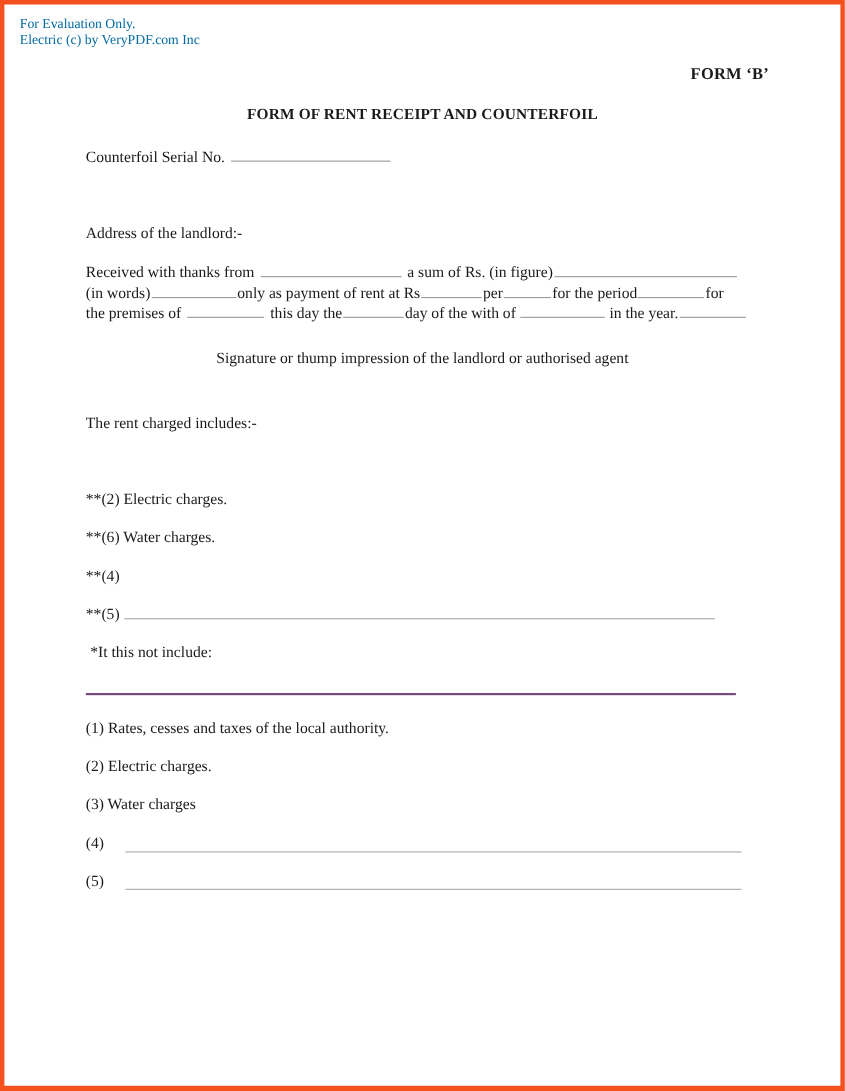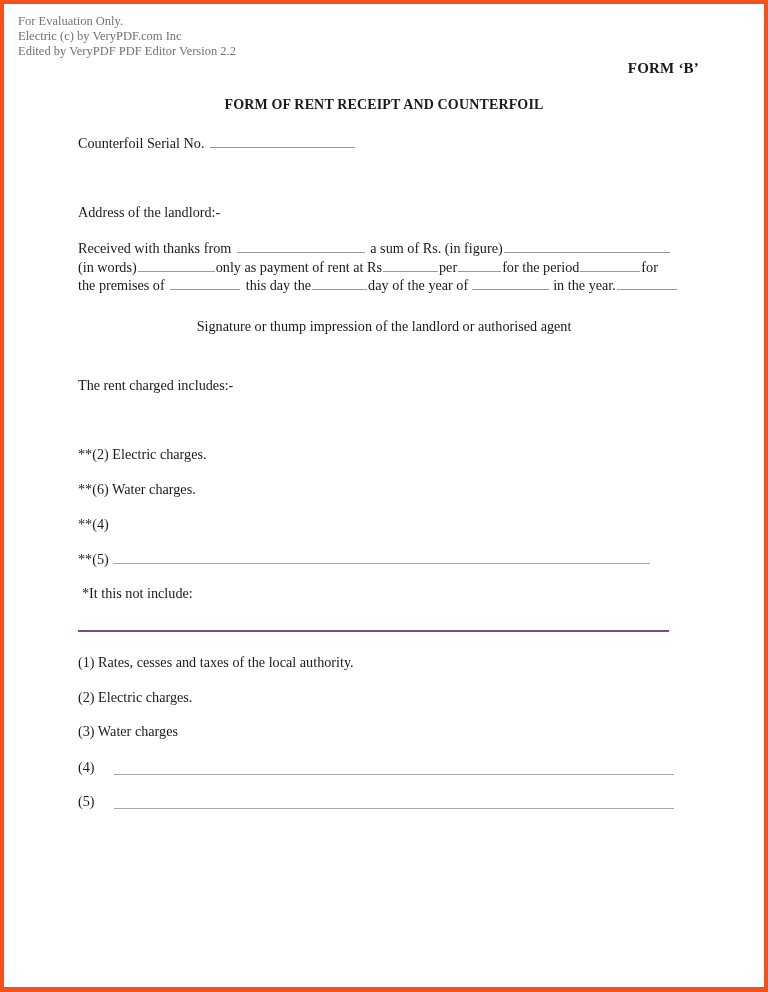--- a/index.html
+++ b/index.html
@@ -24,21 +24,21 @@
     background: #ffffff;
     border: 4px solid #F4511E;
     border-bottom-width: 5px;
   }
 
   
   #watermark {
     position: absolute;
     left: 14px;
     top: 10px;
-    color: #737373;
+    color: #0369a1;
     font-family: "Liberation Serif", "DejaVu Serif", serif;
     font-size: 12.5px;
     line-height: 15.2px;
     white-space: nowrap;
   }
   #watermark div { white-space: nowrap; }
 
   
   #form-b {
     position: absolute;
@@ -111,21 +111,20 @@
   .listitem { font-size: 14.2px; }
 </style>
 </head>
 <body>
 
 <div id="page">
 
   <div id="watermark">
     <div>For Evaluation Only.</div>
     <div>Electric (c) by VeryPDF.com Inc</div>
-    <div>Edited by VeryPDF PDF Editor Version 2.2</div>
   </div>
 
   <div id="form-b">FORM ‘B’</div>
 
   <div id="doc-title">FORM OF RENT RECEIPT AND COUNTERFOIL</div>
 
   <div class="row" style="left:74px; top:131px;">
     <span>Counterfoil Serial No.</span><span class="rule" style="width:145px; margin-left:6px;"></span>
   </div>
 
@@ -135,21 +134,21 @@
   </div>
 
   <div id="received-block">
     <div class="line">
       <span>Received with thanks from</span><span class="rule" style="width:128px; margin-left:6px; margin-right:5px;"></span><span>a sum of Rs. (in figure)</span><span class="rule" style="width:166px;"></span>
     </div>
     <div class="line">
       <span>(in words)</span><span class="rule" style="width:77px;"></span><span>only as payment of rent at Rs</span><span class="rule" style="width:55px;"></span><span>per</span><span class="rule" style="width:43px;"></span><span>for the period</span><span class="rule" style="width:60px;"></span><span>for</span>
     </div>
     <div class="line">
-      <span>the premises of</span><span class="rule" style="width:70px; margin-left:5px; margin-right:6px;"></span><span>this day the</span><span class="rule" style="width:55px;"></span><span>day of the year of</span><span class="rule" style="width:77px; margin-left:4px; margin-right:4px;"></span><span>in the year.</span><span class="rule" style="width:60px;"></span>
+      <span>the premises of</span><span class="rule" style="width:70px; margin-left:5px; margin-right:6px;"></span><span>this day the</span><span class="rule" style="width:55px;"></span><span>day of the with of</span><span class="rule" style="width:77px; margin-left:4px; margin-right:4px;"></span><span>in the year.</span><span class="rule" style="width:60px;"></span>
     </div>
   </div>
 
   <div class="sig">Signature or thump impression of the landlord or authorised agent</div>
 
   <div class="row listitem" style="left:74px; top:373px;">The rent charged includes:-</div>
 
   <div class="row listitem" style="left:74px; top:442px;">**(2) Electric charges.</div>
   <div class="row listitem" style="left:74px; top:477px;">**(6) Water charges.</div>
   <div class="row listitem" style="left:74px; top:512px;">**(4)</div>

